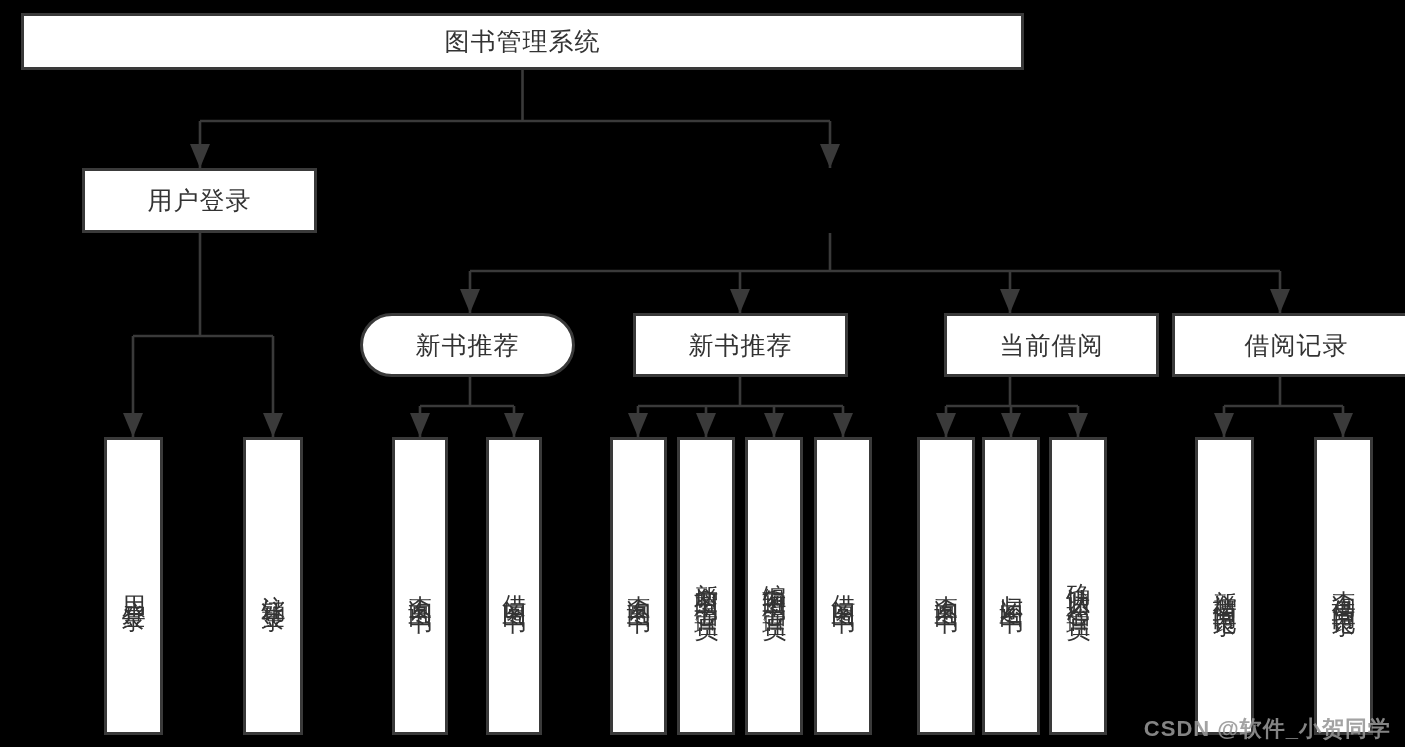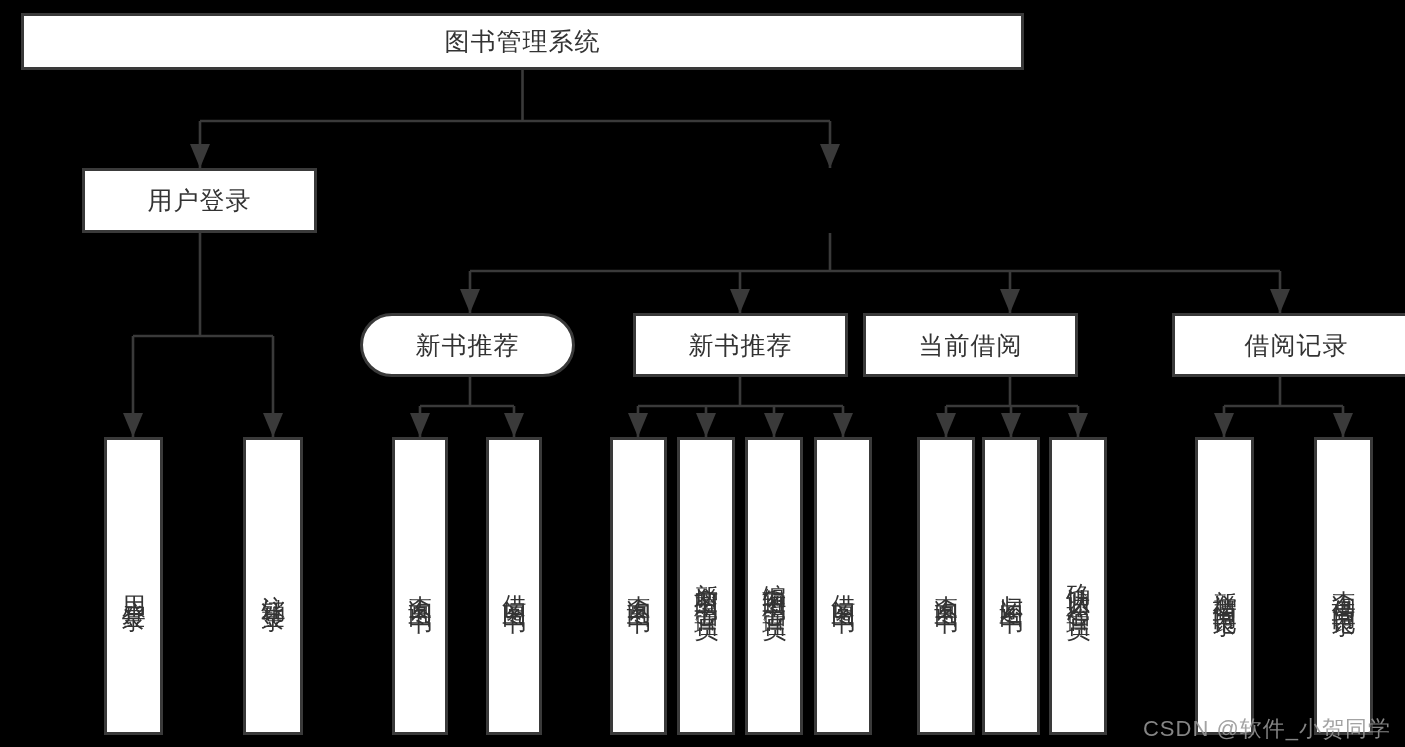--- a/index.html
+++ b/index.html
@@ -30,20 +30,21 @@
     line-height:1.1;
   }
   .watermark {
     position:absolute;
     right:14px; bottom:3px;
     font-size:22px;
     color:rgba(150,150,150,0.88);
     letter-spacing:1px;
     z-index:5;
     white-space:nowrap;
+    font-weight:bold;
   }
 </style>
 </head>
 <body>
 
 <div class="canvas">
 
   <svg class="connectors" width="1405" height="747" viewBox="0 0 1405 747">
     <defs>
       <marker id="arw" markerUnits="userSpaceOnUse" markerWidth="24" markerHeight="20" viewBox="0 0 24 20" refX="24" refY="10" orient="auto">
@@ -93,21 +94,21 @@
       <path d="M1343 406 V437" marker-end="url(#arw)"></path>
     </g>
   </svg>
 
   <div class="node h" style="left:21px; top:13px; width:1003px; height:57px;">图书管理系统</div>
 
   <div class="node h" style="left:82px; top:168px; width:235px; height:65px;">用户登录</div>
 
   <div class="node h" style="left:360px; top:313px; width:215px; height:64px;border-radius:32px;">新书推荐</div>
   <div class="node h" style="left:633px; top:313px; width:215px; height:64px;">新书推荐</div>
-  <div class="node h" style="left:863px; top:313px; width:215px; height:64px;">当前借阅</div>
+  <div class="node h" style="left:944px; top:313px; width:215px; height:64px;">当前借阅</div>
   <div class="node h" style="left:1172px; top:313px; width:249px; height:64px;">借阅记录</div>
 
   <div class="node v" style="left:104px; top:437px; width:59px; height:298px;">
     <span class="v-text">用户登录</span>
   </div>
   <div class="node v" style="left:243px; top:437px; width:60px; height:298px;">
     <span class="v-text">注销登录</span>
   </div>
 
   <div class="node v" style="left:392px; top:437px; width:56px; height:298px;">

